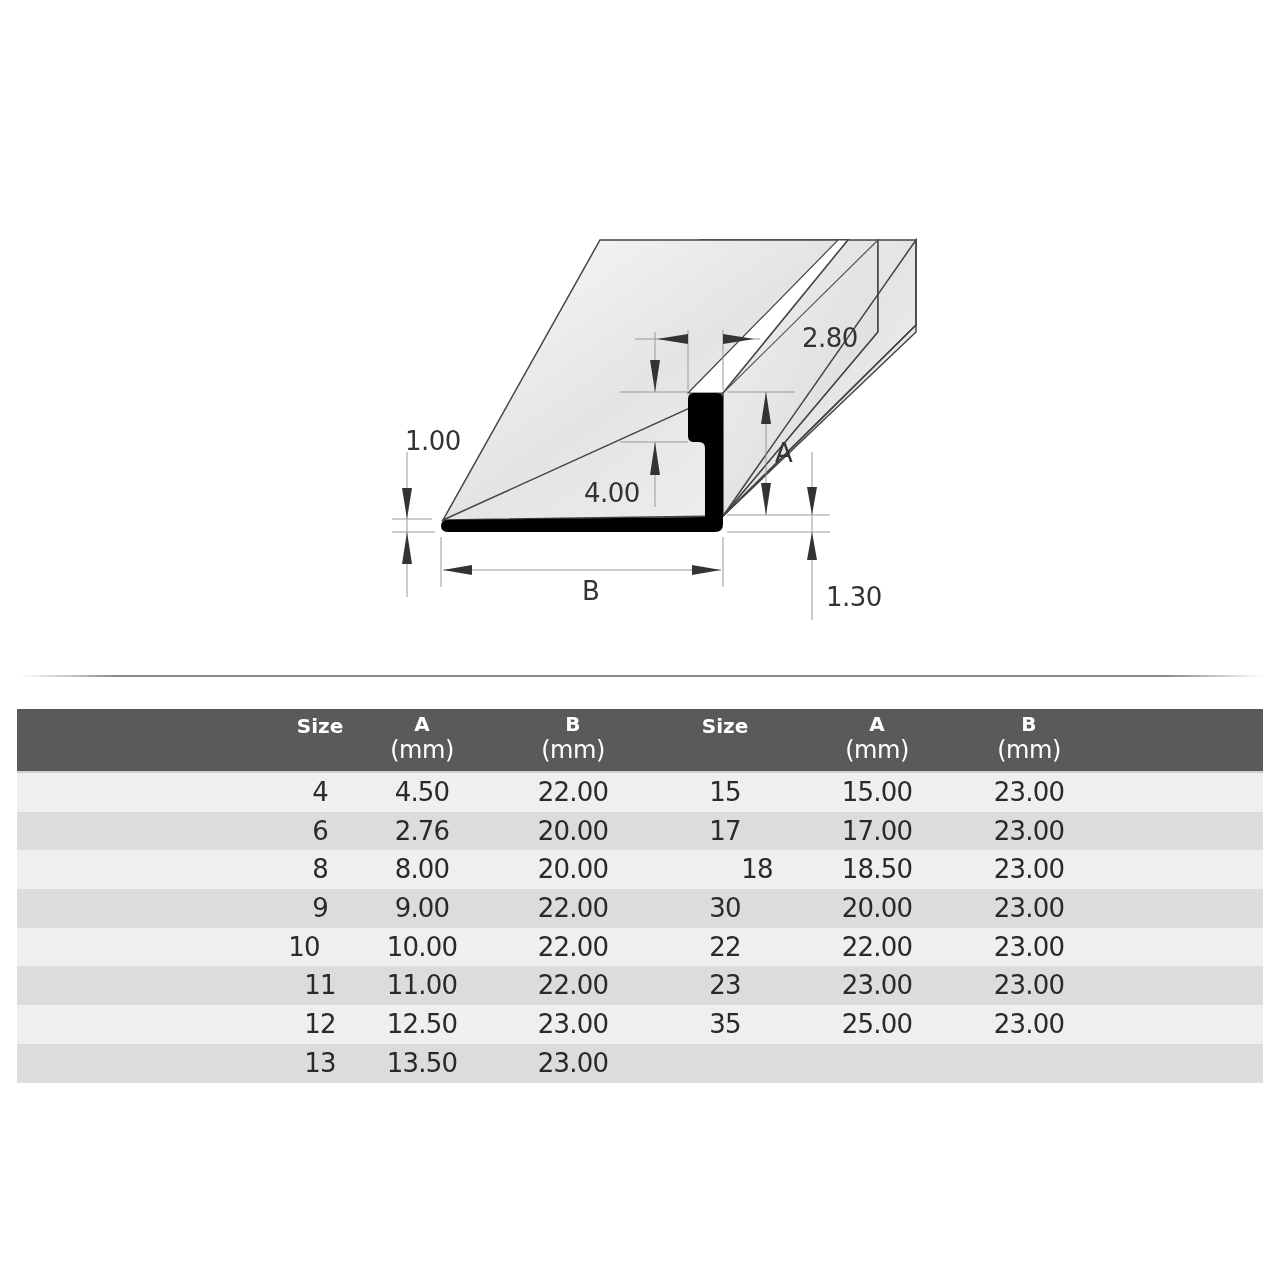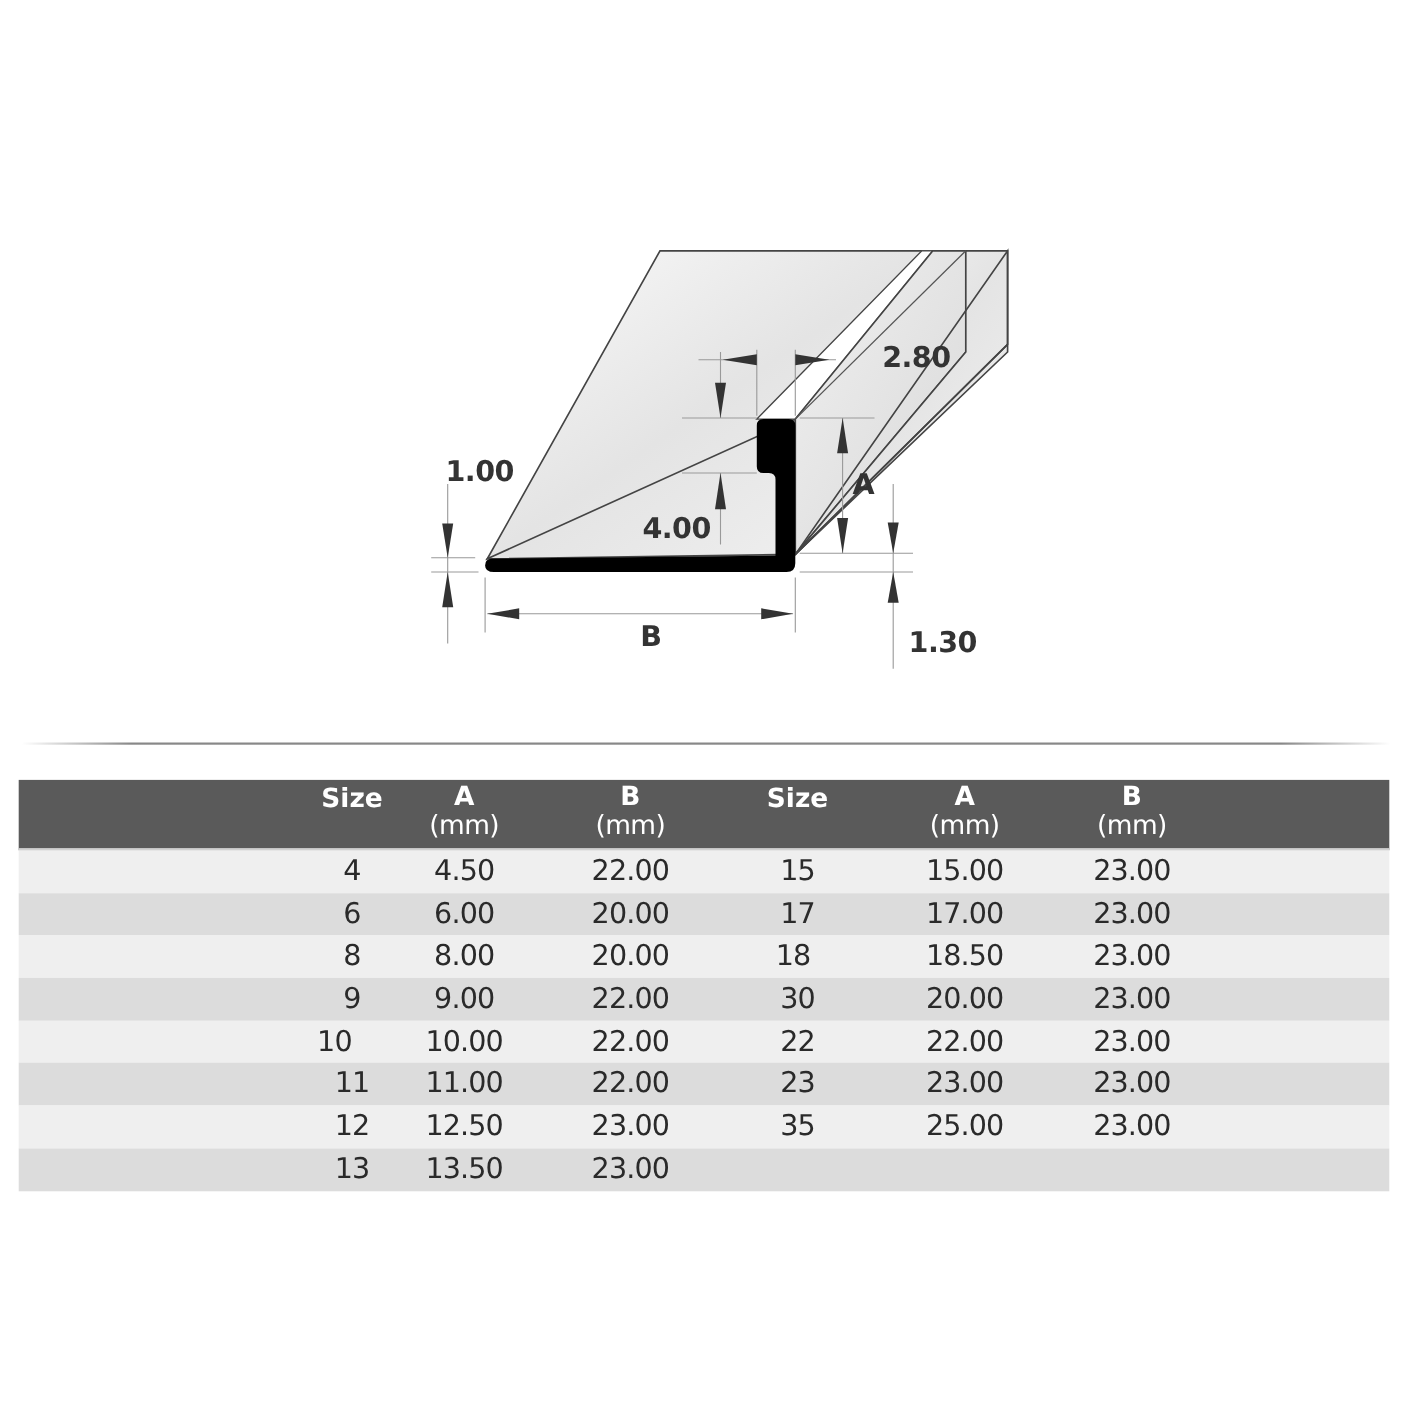--- a/index.html
+++ b/index.html
@@ -1,29 +1,29 @@
 <!DOCTYPE html>
 <html><head>
   <meta charset="utf-8">
   <style>
     html, body { margin:0; padding:0; background:#ffffff; }
     body { width:1284px; height:1284px; position:relative; overflow:hidden; font-family:"DejaVu Sans", sans-serif; }
-    .diagram { position:absolute; left:0; top:0; width:1260px; height:660px;font-weight:bold; }
+    .diagram { position:absolute; left:0; top:12px; width:1260px; height:660px; }
     .diagram svg { position:absolute; left:0; top:0; }
     .dim-label { position:absolute; font-family:"DejaVu Sans", sans-serif; font-size:26px; color:#333; letter-spacing:-0.5px; }
     .divider { position:absolute; left:20px; top:675px; width:1244px; height:2px;
       background:linear-gradient(to right, rgba(160,160,160,0), #888 8%, #888 92%, rgba(160,160,160,0)); }
     .table { position:absolute; left:17px; top:709px; width:1246px; }
     .thead { height:62px; background:#5a5a5a; position:relative; border-bottom:2px solid #d0d0d0; }
     .row { height:38.7px; position:relative; }
     .row.light { background:#efefef; }
     .row.dark { background:#dcdcdc; }
     .cell { position:absolute; top:0; transform:translateX(-50%); text-align:center; white-space:nowrap; font-size:26px; color:#2a2a2a; line-height:38px; letter-spacing:-0.8px; }
     .hcell { position:absolute; top:2px; transform:translateX(-50%); text-align:center; color:#fff; white-space:nowrap; }
-    .hcell .main { font-size:24px; font-weight:bold; line-height:26px; display:block; }
+    .hcell .main { font-size:20px; font-weight:bold; line-height:26px; display:block; }
     .hcell .unit { font-size:24px; line-height:26px; display:block; letter-spacing:-0.5px; }
   </style>
 </head>
 <body>
 
 <div class="diagram">
   <svg width="1284" height="660" viewBox="0 0 1284 660">
     <defs>
       <linearGradient id="g1" x1="0" y1="0" x2="1" y2="1">
         <stop offset="0" stop-color="#fafafa"></stop>
@@ -124,31 +124,31 @@
   <div class="row light">
     <span class="cell" style="left:303px">4</span>
     <span class="cell" style="left:405px">4.50</span>
     <span class="cell" style="left:556px">22.00</span>
     <span class="cell" style="left:708px">15</span>
     <span class="cell" style="left:860px">15.00</span>
     <span class="cell" style="left:1012px">23.00</span>
   </div>
   <div class="row dark">
     <span class="cell" style="left:303px">6</span>
-    <span class="cell" style="left:405px">6.00</span>
+    <span class="cell" style="left:405px">2.76</span>
     <span class="cell" style="left:556px">20.00</span>
     <span class="cell" style="left:708px">17</span>
     <span class="cell" style="left:860px">17.00</span>
     <span class="cell" style="left:1012px">23.00</span>
   </div>
   <div class="row light">
     <span class="cell" style="left:303px">8</span>
     <span class="cell" style="left:405px">8.00</span>
     <span class="cell" style="left:556px">20.00</span>
-    <span class="cell" style="left:704px">18</span>
+    <span class="cell" style="left:740px">18</span>
     <span class="cell" style="left:860px">18.50</span>
     <span class="cell" style="left:1012px">23.00</span>
   </div>
   <div class="row dark">
     <span class="cell" style="left:303px">9</span>
     <span class="cell" style="left:405px">9.00</span>
     <span class="cell" style="left:556px">22.00</span>
     <span class="cell" style="left:708px">30</span>
     <span class="cell" style="left:860px">20.00</span>
     <span class="cell" style="left:1012px">23.00</span>

